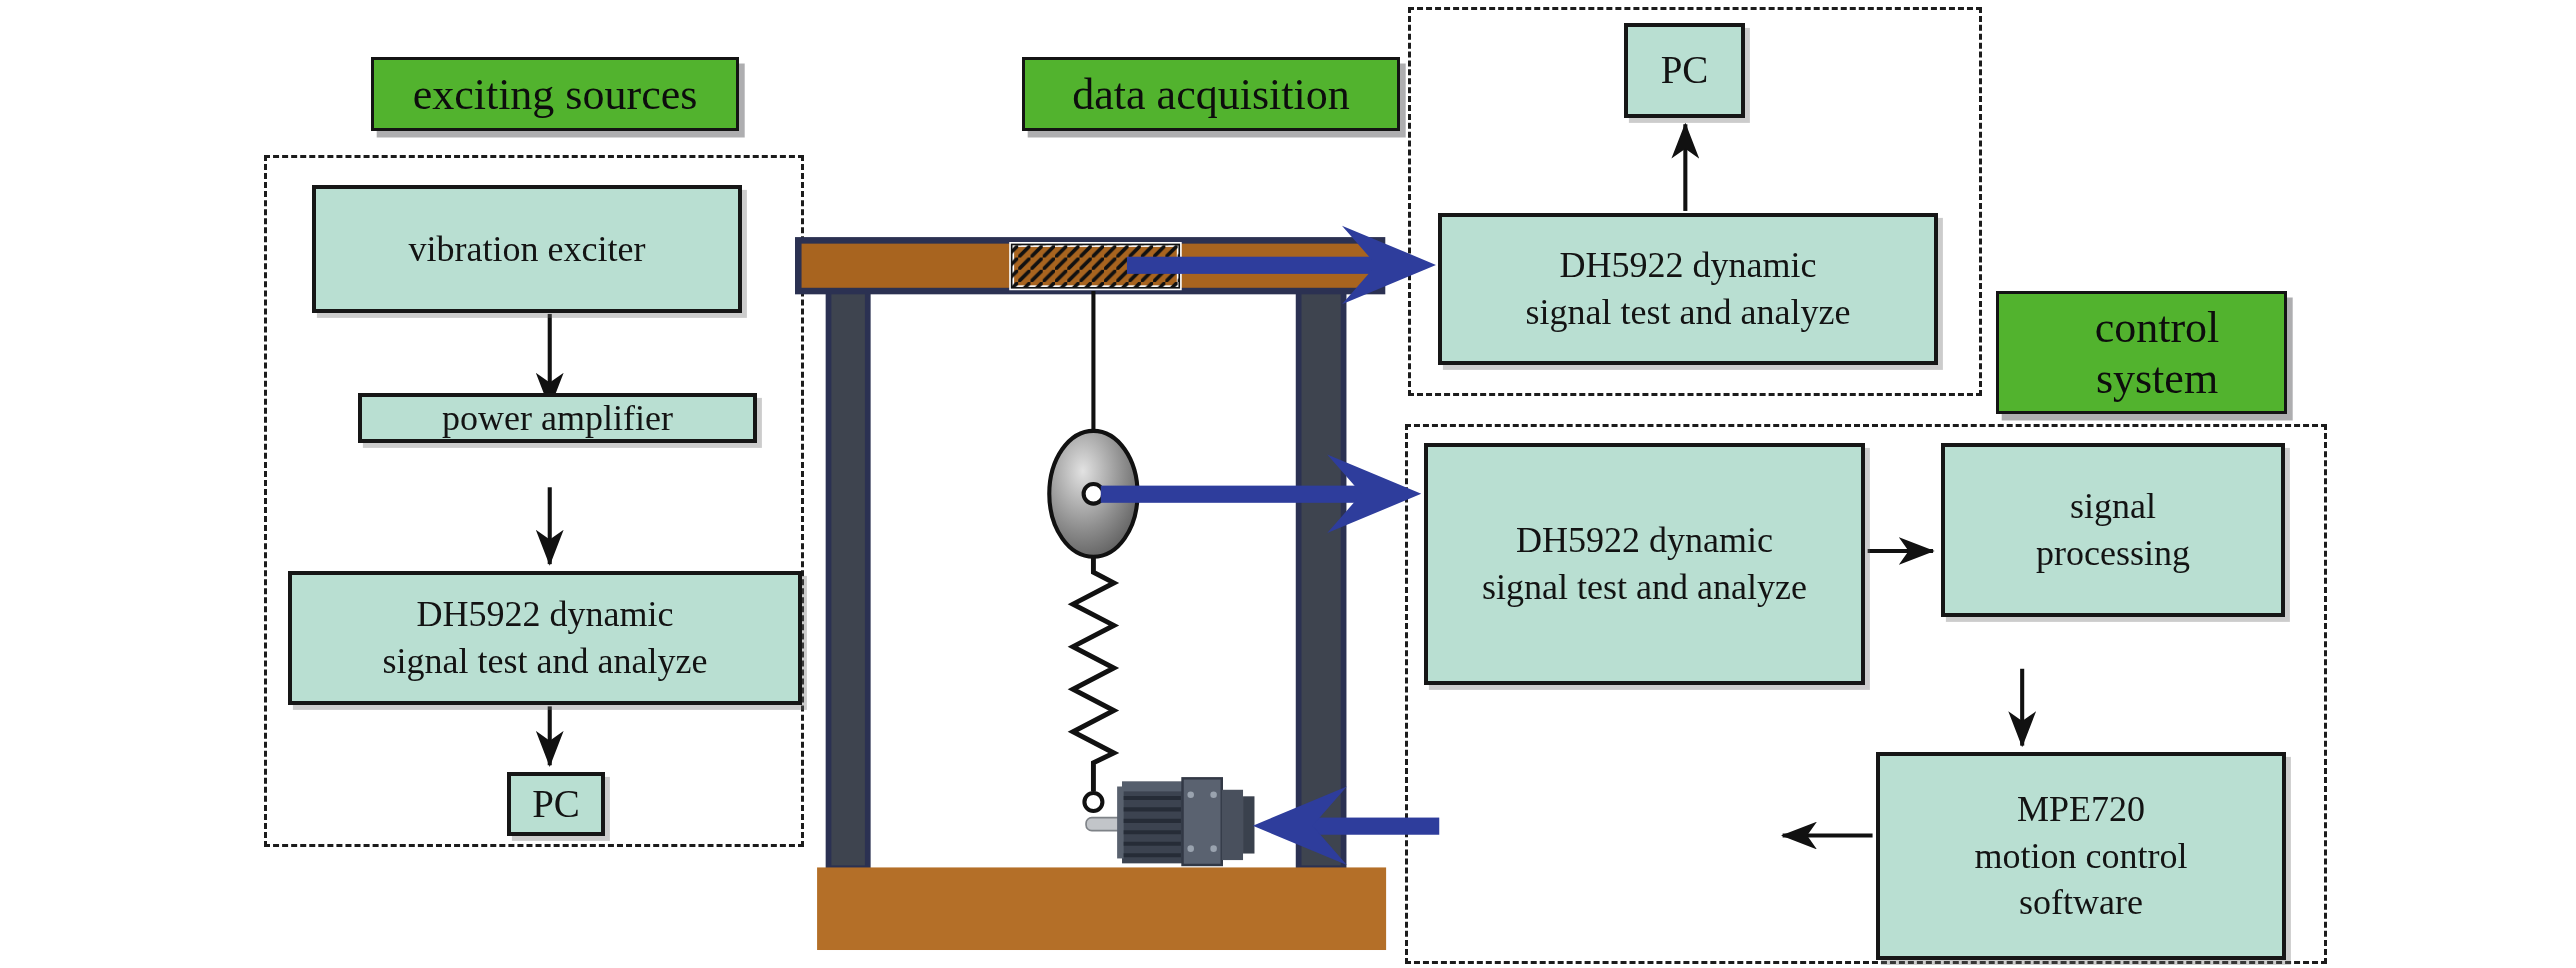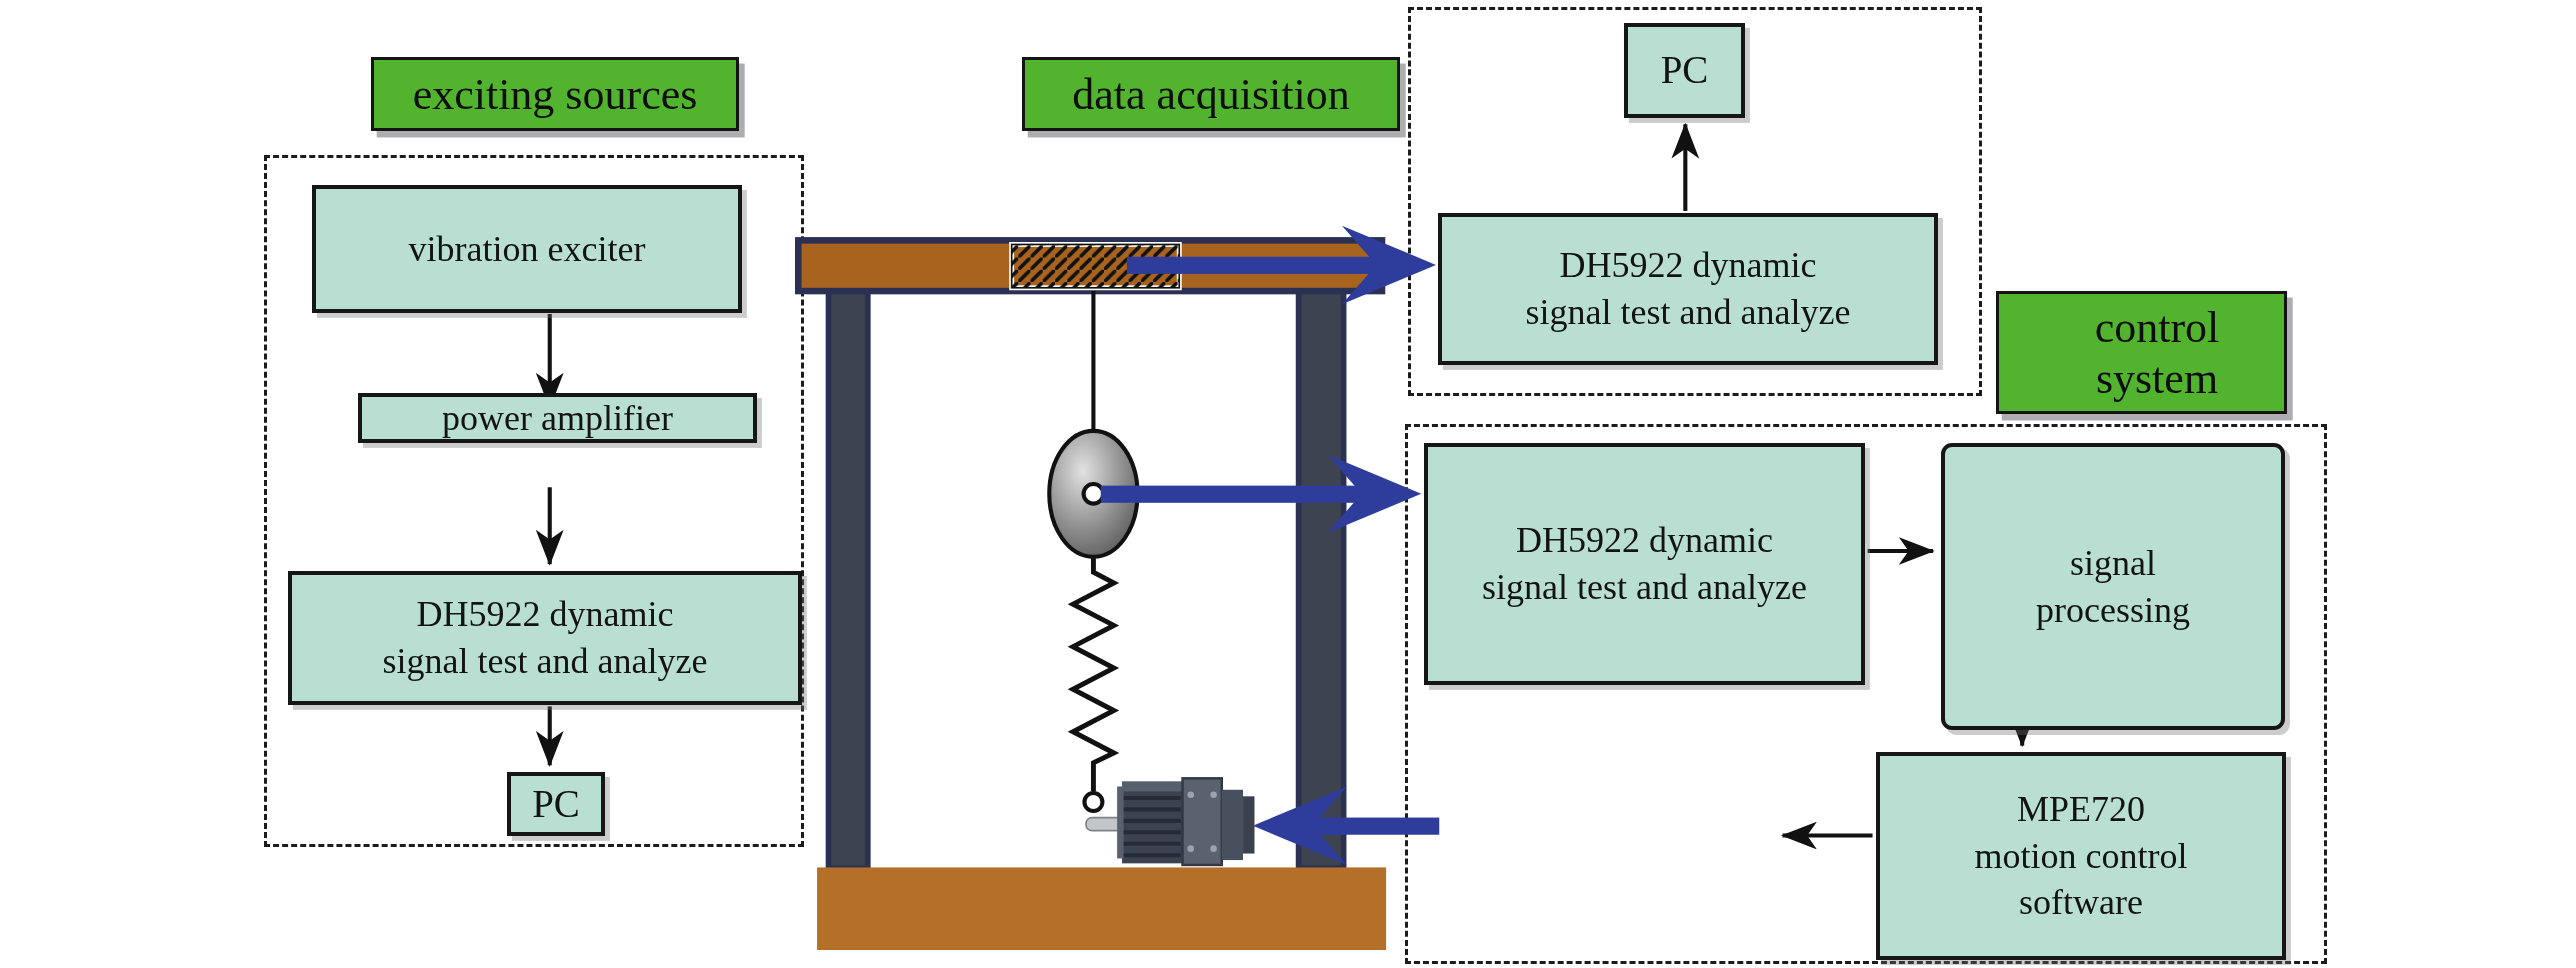--- a/index.html
+++ b/index.html
@@ -152,20 +152,20 @@
   <div class="box" style="left:288px;top:571px;width:514px;height:134px;">DH5922 dynamic
 signal test and analyze</div>
   <div class="box pcbox" style="left:507px;top:772px;width:98px;height:64px;">PC</div>
 
   <div class="box pcbox" style="left:1624px;top:23px;width:121px;height:95px;">PC</div>
   <div class="box" style="left:1438px;top:213px;width:500px;height:152px;">DH5922 dynamic
 signal test and analyze</div>
 
   <div class="box" style="left:1424px;top:443px;width:441px;height:242px;">DH5922 dynamic
 signal test and analyze</div>
-  <div class="box" style="left:1941px;top:443px;width:344px;height:287px;border-radius:11px;">signal
+  <div class="box" style="left:1941px;top:443px;width:344px;height:174px;">signal
 processing</div>
   <div class="box" style="left:1876px;top:752px;width:410px;height:208px;">MPE720
 motion control
 software</div>
 
 </div>
 
 
 </body></html>

